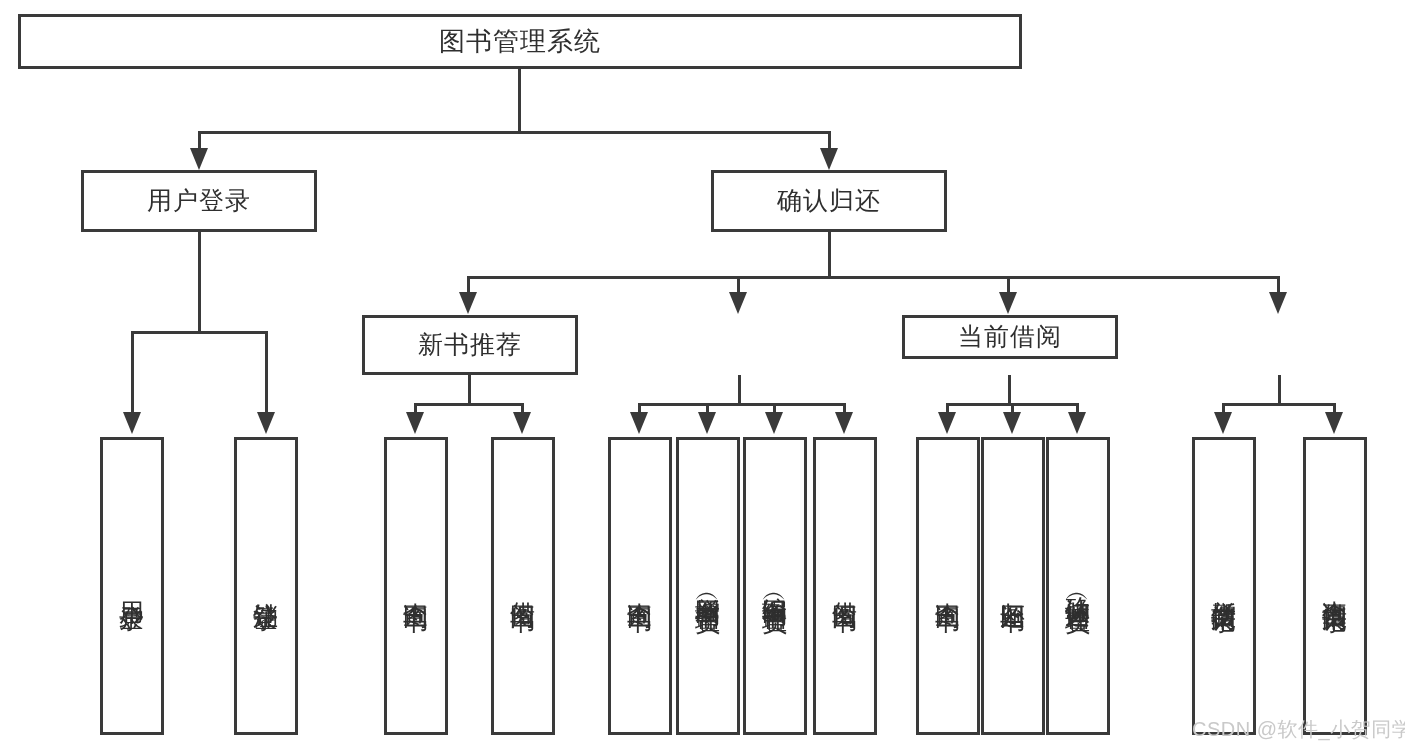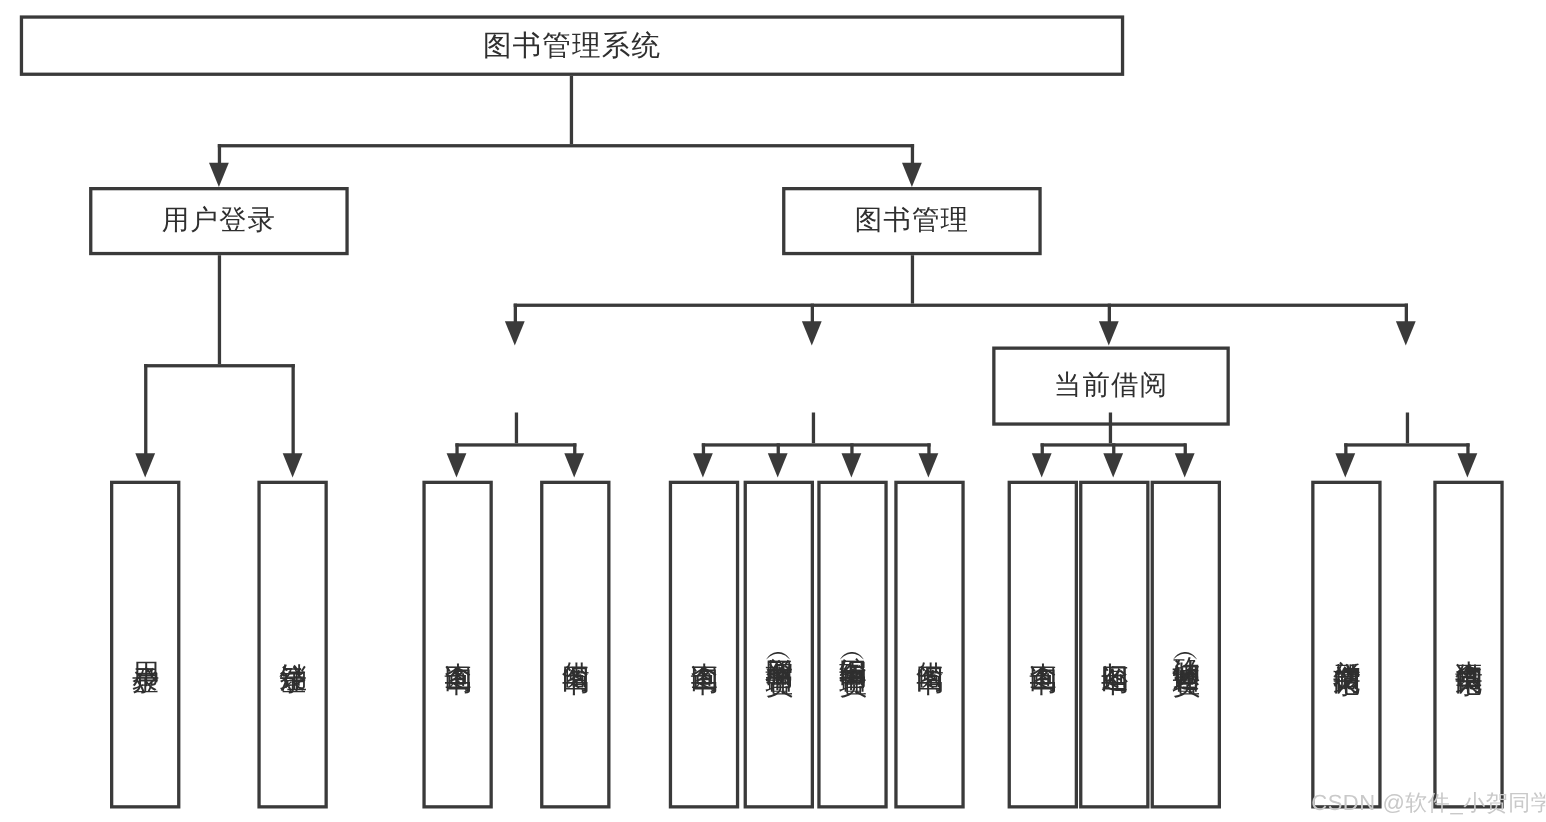--- a/index.html
+++ b/index.html
@@ -99,42 +99,45 @@
   <div class="arrow" style="left:190px; top:148px;"></div>
 
   <div class="vline" style="left:828px; top:131px; height:22px;"></div>
   <div class="arrow" style="left:820px; top:148px;"></div>
 
   <div class="node horiz" style="left:81px; top:170px; width:236px; height:62px;">
     <span>用户登录</span>
   </div>
 
   <div class="node horiz" style="left:711px; top:170px; width:236px; height:62px;">
-    <span>图书管理</span>
+    <span>确认归还</span>
   </div>
 
   <div class="vline" style="left:198px; top:232px; height:99px;"></div>
   <div class="hline" style="left:131px; top:331px; width:137px;"></div>
   <div class="vline" style="left:131px; top:331px; height:86px;"></div>
   <div class="arrow" style="left:123px; top:412px;"></div>
   <div class="vline" style="left:265px; top:331px; height:86px;"></div>
   <div class="arrow" style="left:257px; top:412px;"></div>
 
   <div class="vline" style="left:828px; top:232px; height:44px;"></div>
   <div class="hline" style="left:467px; top:276px; width:813px;"></div>
   <div class="vline" style="left:467px; top:276px; height:21px;"></div>
   <div class="arrow" style="left:459px; top:292px;"></div>
   <div class="vline" style="left:737px; top:276px; height:21px;"></div>
   <div class="arrow" style="left:729px; top:292px;"></div>
   <div class="vline" style="left:1007px; top:276px; height:21px;"></div>
   <div class="arrow" style="left:999px; top:292px;"></div>
   <div class="vline" style="left:1277px; top:276px; height:21px;"></div>
   <div class="arrow" style="left:1269px; top:292px;"></div>
 
-  <div class="node horiz" style="left:902px; top:315px; width:216px; height:72px;">
+  <div class="node horiz" style="left:362px; top:315px; width:216px; height:60px;">
+    <span>新书推荐</span>
+  </div>
+  <div class="node horiz" style="left:902px; top:315px; width:216px; height:44px;">
     <span>当前借阅</span>
   </div>
 
   <div class="vline" style="left:468px; top:375px; height:28px;"></div>
   <div class="hline" style="left:414px; top:403px; width:110px;"></div>
   <div class="vline" style="left:414px; top:403px; height:14px;"></div>
   <div class="arrow" style="left:406px; top:412px;"></div>
   <div class="vline" style="left:521px; top:403px; height:14px;"></div>
   <div class="arrow" style="left:513px; top:412px;"></div>
 

